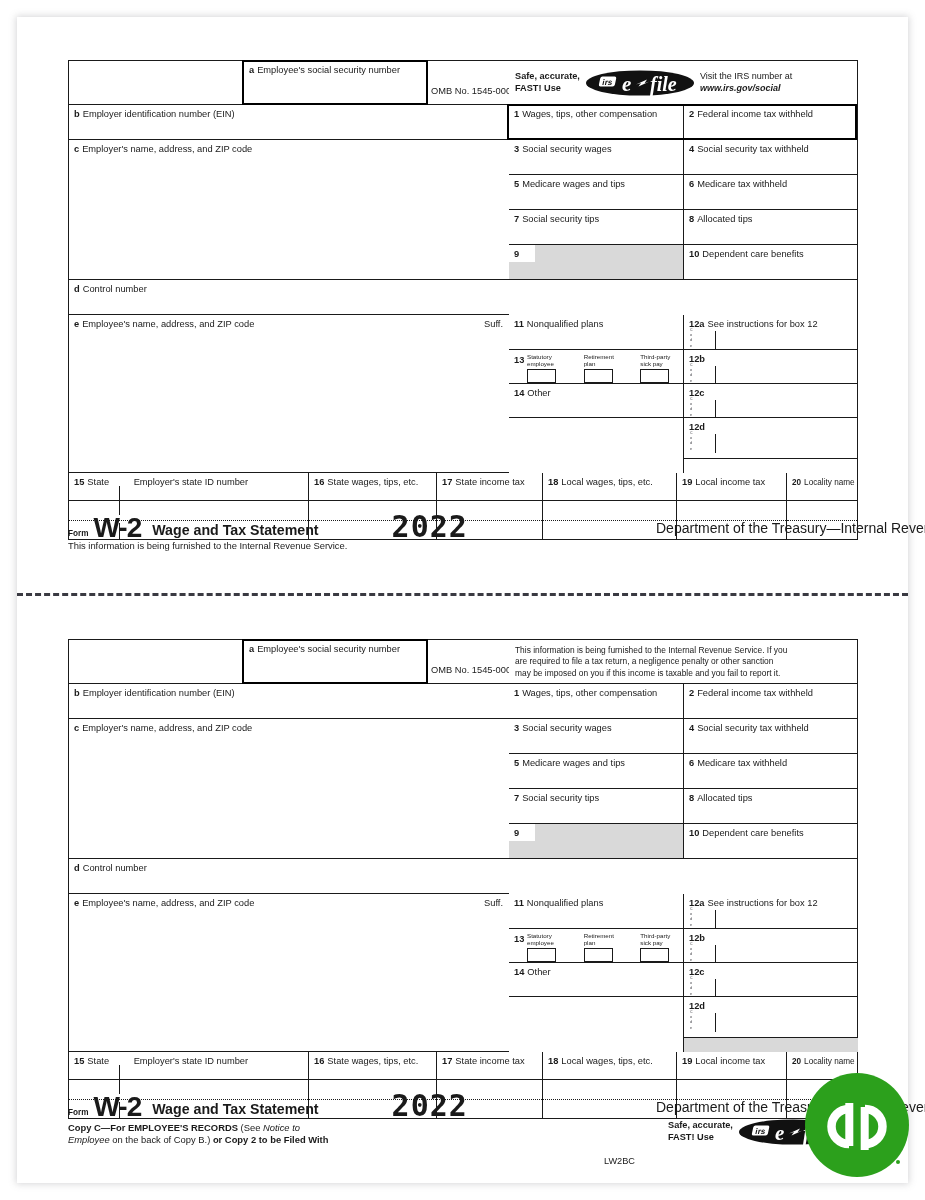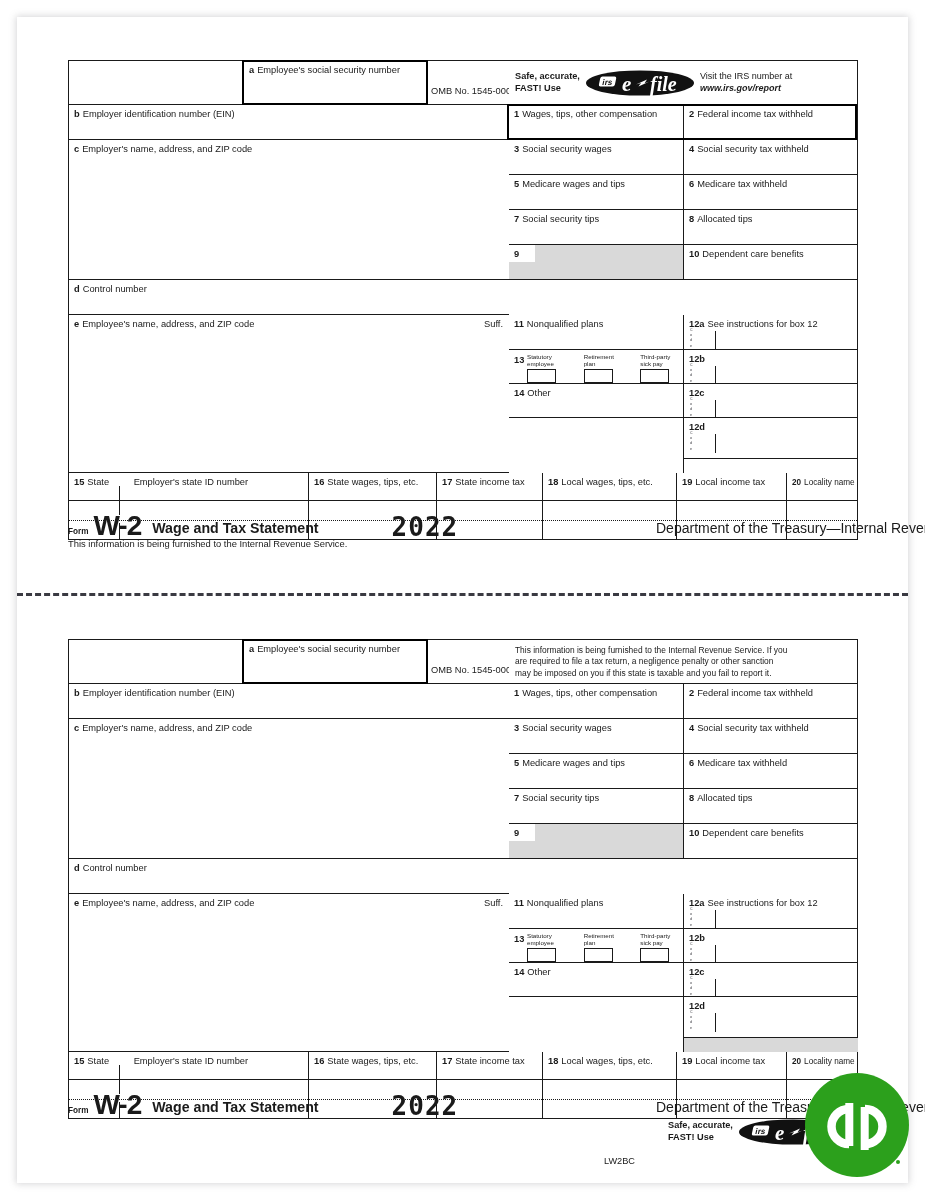--- a/index.html
+++ b/index.html
@@ -139,21 +139,21 @@
     display: flex; align-items: flex-end; gap: 5px;
   }
   .f-form { font-size: 8.2px; font-weight: bold; padding-bottom: 2px; }
   .f-w2 {
     font-size: 28px; font-weight: bold; letter-spacing: -1px;
     line-height: 0.86;
   }
   .f-stmt { font-size: 14.2px; font-weight: bold; padding-bottom: 2px; }
   .f-year {
     font-family: "DejaVu Sans Mono", monospace;
-    font-size: 26px; font-weight: bold;
+    font-size: 30px; font-weight: bold;
     letter-spacing: 1px; line-height: 0.86;
   }
   .f-sub { font-weight: bold; font-size: 9.4px; line-height: 1.35; }
   .f-sub2 { font-size: 9.4px; line-height: 1.35; }
   .it { font-style: italic; font-weight: normal; }
   .nb { font-weight: normal; }
 
   .treasury { position: absolute; font-size: 14px; white-space: nowrap; padding-left: 48px; }
   .lw2bc { position: absolute; font-size: 9.2px; }
 
@@ -199,21 +199,21 @@
                   <rect x="16" y="6.5" width="16" height="10" rx="2" fill="#fff"></rect>
                   <text x="24" y="14.6" font-family="Liberation Sans, sans-serif" font-size="8.2" font-weight="bold" fill="#111" text-anchor="middle">irs</text>
                 </g>
                 <text x="36" y="21" font-family="Liberation Serif, serif" font-size="21" font-weight="bold" font-style="italic" fill="#fff">e</text>
                 <path d="M50 14.5 L61 9.6 L58.6 13.2 L63.5 11.4 L52.5 16.6 L55 13 Z" fill="#fff"></path>
                 <text x="64" y="21" font-family="Liberation Serif, serif" font-size="20" font-weight="bold" font-style="italic" fill="#fff">file</text>
               </svg>
             </div>
             <div style="font-size:9px;line-height:1.32;">
               <div>Visit the IRS number at</div>
-              <div class="it" style="font-weight:bold;">www.irs.gov/report</div>
+              <div class="it" style="font-weight:bold;">www.irs.gov/social</div>
             </div>
           </div>
         </div>
       </div>
 
       <div class="row">
         <div class="colL" style="border-right:none;">
           <div class="cell" style="width:440px;height:35px;border-right:none;">
             <span class="lbl"><b>b</b><span>Employer identification number (EIN)</span></span>
           </div>
@@ -436,21 +436,21 @@
             </div>
             <div class="cell" style="width:80px;height:44px;border-right:none;">
               <div style="position:absolute;left:2px;top:25px;white-space:nowrap;">OMB No. 1545-0008</div>
             </div>
           </div>
         </div>
         <div class="colR">
           <div class="cell" style="width:100%;height:44px;border-right:none;padding:5px 4px 0 6px;font-size:8.4px;line-height:1.34;">
             <div>This information is being furnished to the Internal Revenue Service. If you</div>
             <div>are required to file a tax return, a negligence penalty or other sanction</div>
-            <div>may be imposed on you if this state is taxable and you fail to report it.</div>
+            <div>may be imposed on you if this income is taxable and you fail to report it.</div>
           </div>
         </div>
       </div>
 
       <div class="row">
         <div class="colL" style="border-right:none;">
           <div class="cell" style="width:440px;height:35px;border-right:none;">
             <span class="lbl"><b>b</b><span>Employer identification number (EIN)</span></span>
           </div>
         </div>
@@ -645,20 +645,22 @@
   </div>
 
   <div class="footer" style="left:68px; top:1093px; width:800px;">
     <div class="fw2">
       <span class="f-form">Form</span>
       <span class="f-w2">W-2</span>
       <span class="f-stmt" style="margin-left:6px;">Wage and Tax Statement</span>
       <span class="f-year" style="margin-left:68px;">2022</span>
     </div>
     <div style="margin-top:3px;">
+      <div class="f-sub"><span>Copy C—For EMPLOYEE'S RECORDS </span><span class="nb">(See </span><span class="it">Notice to</span></div>
+      <div class="f-sub"><span class="it nb">Employee</span><span class="nb"> on the back of Copy B.) </span><span>or Copy 2 to be Filed With</span></div>
     </div>
 
     <div class="treasury" style="left:540px; top:6px;">Department of the Treasury—Internal Revenue Service</div>
 
     <div style="position:absolute;left:600px;top:26px;display:flex;align-items:center;gap:6px;">
       <div style="font-weight:bold;font-size:9.2px;line-height:1.3;">
         <div>Safe, accurate,</div>
         <div>FAST! Use</div>
       </div>
       <div class="efile">

